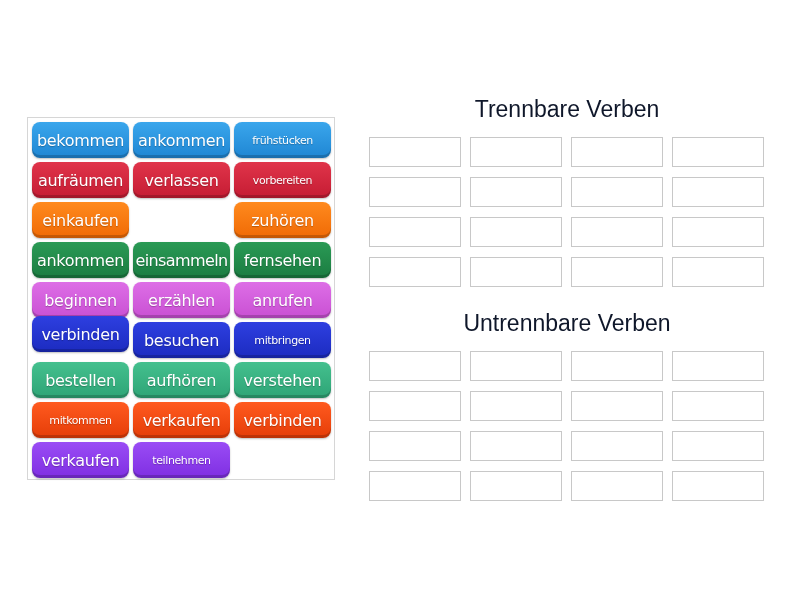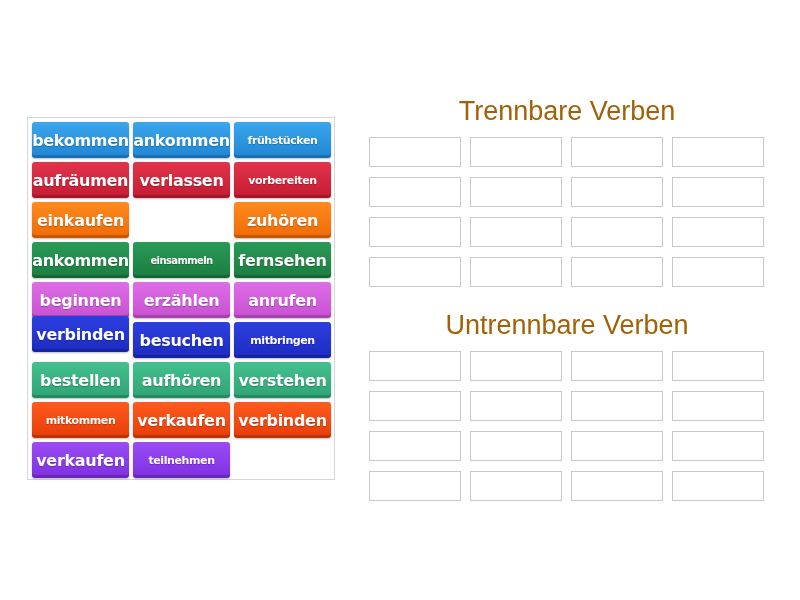--- a/index.html
+++ b/index.html
@@ -1,37 +1,37 @@
 <!DOCTYPE html>
 <html><head>
 <meta charset="utf-8">
 <style>
   html, body { margin:0; padding:0; }
   body { width:800px; height:600px; background:#ffffff; position:relative; overflow:hidden;
          font-family:"DejaVu Sans", sans-serif; }
   .bank { position:absolute; left:27px; top:117px; width:308px; height:363px;
           border:1px solid #d6d6d6; background:#fff; box-sizing:border-box; }
-  .tile { position:absolute; width:97px; height:36px; border-radius:3px; color:#fff;
-          font-weight:bold; font-size:16px; display:flex; align-items:center; justify-content:center;
+  .tile { position:absolute; width:97px; height:36px; border-radius:8px; color:#fff;
+          font-weight:normal; font-size:16px; display:flex; align-items:center; justify-content:center;
           box-shadow: inset 0 -3px 0 rgba(0,0,0,0.18), 0 1px 2px rgba(0,0,0,0.25);
           white-space:nowrap; overflow:hidden; letter-spacing:-0.3px; cursor:grab;
           text-shadow:0 1px 1px rgba(0,0,0,0.25); }
   .tile.small { font-size:11px; letter-spacing:-0.4px; }
-  .tile.xsmall { font-size:10px; letter-spacing:-0.6px; }
+  .tile.xsmall { font-size:16px; letter-spacing:-0.6px; }
   .c-blue { background:linear-gradient(#3aa6ec,#1f86d3); }
   .c-red { background:linear-gradient(#e0344a,#c51c33); }
   .c-orange { background:linear-gradient(#ff8a1e,#f06a05); }
   .c-green { background:linear-gradient(#2a9a55,#1b7c41); }
   .c-pink { background:linear-gradient(#dd6ee6,#c950d3); }
   .c-navy { background:linear-gradient(#2e3fe0,#1c2bc0); }
   .c-teal { background:linear-gradient(#44c08e,#2ea476);text-align:right; }
   .c-redorange { background:linear-gradient(#ff5a1f,#e53d08); }
   .c-purple { background:linear-gradient(#9a4cf5,#7f2fe2); }
   .group-title { position:absolute; left:367px; width:400px; text-align:center;
-                 font-size:27px; color:#a16207; font-family:"Liberation Sans", sans-serif; font-weight:normal; }
+                 font-size:23px; color:#0f172a; font-family:"Liberation Sans", sans-serif; font-weight:normal; }
   .drop { position:absolute; width:92px; height:30px; border:1px solid #c8c8c8; box-sizing:border-box; background:#fff; }
 </style>
 </head>
 <body>
 
 <div class="bank">
   <div class="tile c-blue" style="left:4px;top:4px">bekommen</div>
   <div class="tile c-blue" style="left:105px;top:4px">ankommen</div>
   <div class="tile c-blue small" style="left:206px;top:4px">frühstücken</div>
 

